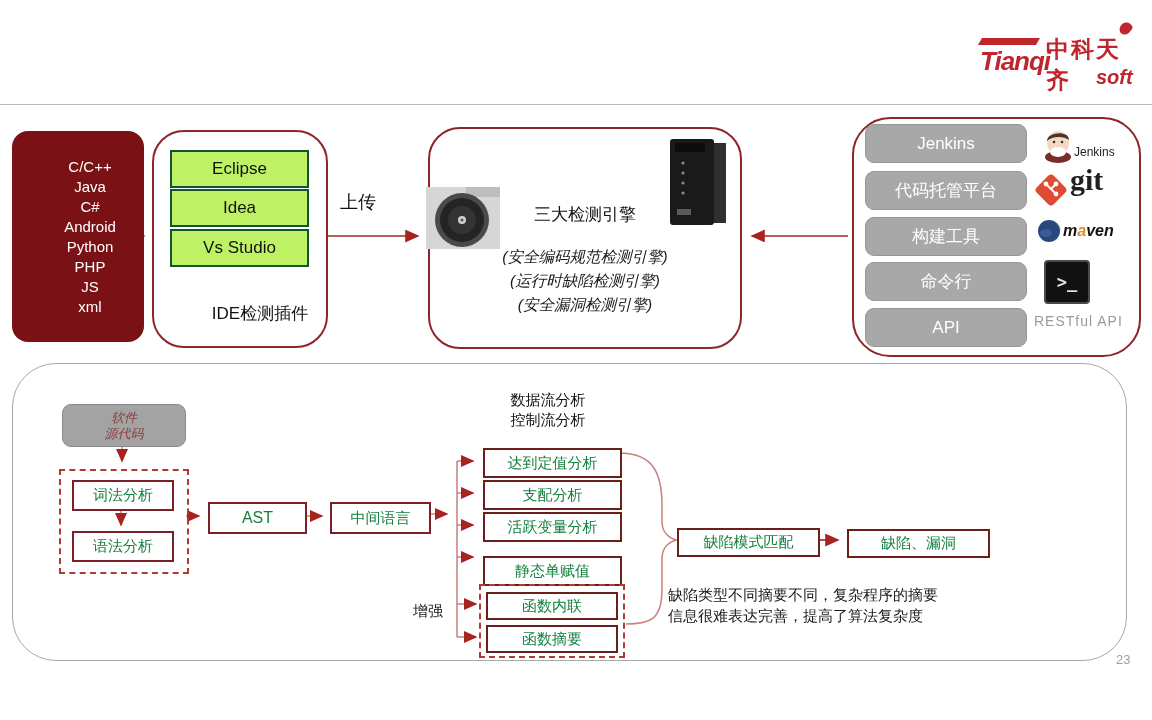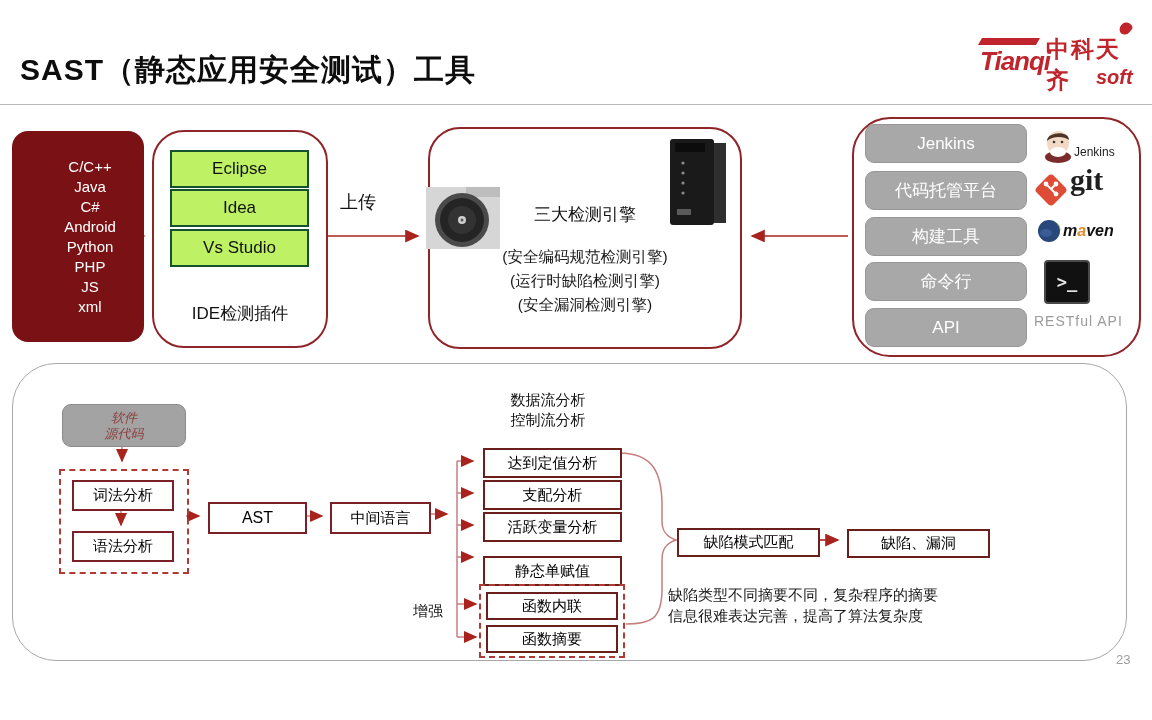--- a/index.html
+++ b/index.html
@@ -20,48 +20,48 @@
   .logo-soft{left:124px;top:44px;font-size:20px;font-weight:bold;font-style:italic;color:#c0242c;}
   .flame{left:148px;top:0px;width:11px;height:13px;background:#c0242c;border-radius:50% 4px 50% 50%;transform:rotate(40deg);}
 
   
   .lang-box{left:12px;top:131px;width:108px;height:211px;background:#7a1215;border-radius:16px;
             color:#fff;font-size:15px;line-height:20px;flex-direction:column;padding-left:24px;}
   .lang-box span{display:block;}
   .group{border:2px solid #8f2429;border-radius:32px;background:#fff;}
   .ide-group{left:152px;top:130px;width:172px;height:214px;}
   .ide-item{left:16px;width:135px;height:34px;border:2px solid #14532d;background:#bef264;font-size:17px;color:#111;}
-  .ide-caption{left:0;top:170px;width:172px;font-size:17px;color:#111;text-align:center;}
+  .ide-caption{left:0;top:170px;width:172px;font-size:17px;color:#111;text-align:center;padding-left:20px;}
   .upload-label{left:340px;top:190px;font-size:18px;color:#111;}
   .server-group{left:428px;top:127px;width:310px;height:218px;border-width:2.5px;}
   .server-title{left:0;top:30px;width:310px;font-size:17px;text-align:center;}
   .server-subtitle{left:0;top:74px;width:310px;font-size:17px;text-align:center;}
   .engines{left:0;top:116px;width:310px;font-size:15.5px;line-height:24px;text-align:center;color:#1a1a1a;}
-  .engines div{display:block;}
+  .engines div{display:block;font-style:italic;}
 
   
   .intg-group{left:852px;top:117px;width:285px;height:236px;border-radius:38px;}
   .intg-btn{left:11px;width:160px;height:37px;background:#a8a8a8;border:1px solid #979797;border-radius:9px;
             color:#fff;font-size:17px;}
   .intg-btn.en{font-size:17px;}
   .jenkins-label{left:220px;top:26px;font-size:12px;color:#222;}
   .git-label{left:216px;top:44px;font-size:30px;font-weight:bold;color:#1f1f1f;font-family:"Liberation Serif",serif;}
   .maven-label{left:209px;top:103px;font-size:16px;font-weight:bold;font-style:italic;color:#111;}
   .maven-label .a{color:#e08c2e;}
   .term-icon{left:190px;top:141px;width:42px;height:40px;background:#111;border:2px solid #4a4a4a;border-radius:4px;
              color:#e4e4e4;font-family:"DejaVu Sans Mono",monospace;font-size:17px;font-weight:bold;}
   .restful-label{left:180px;top:194px;font-size:14px;color:#9b9b9b;letter-spacing:1px;}
 
   
   .panel{left:12px;top:363px;width:1113px;height:296px;border:1.5px solid #a8a8a8;border-radius:44px;background:#fff;}
   .src-box{left:62px;top:404px;width:122px;height:41px;background:#a3a3a3;border:1.5px solid #8a8a8a;border-radius:9px;
            color:#8d3d3d;font-size:13px;line-height:16px;flex-direction:column;font-style:italic;}
   .dash{border:2px dashed #b03a34;background:transparent;}
   .dash1{left:59px;top:469px;width:126px;height:101px;}
-  .sbox{border:2px solid #6b1f1a;background:#fff;font-size:15px;color:#000000;}
+  .sbox{border:2px solid #6b1f1a;background:#fff;font-size:15px;color:#15803d;}
   .lex-box{left:72px;top:480px;width:98px;height:27px;}
   .syn-box{left:72px;top:531px;width:98px;height:27px;}
   .ast-box{left:208px;top:502px;width:95px;height:28px;font-size:16px;}
   .ir-box{left:330px;top:502px;width:97px;height:28px;}
   .flow-header{left:493px;top:390px;width:110px;font-size:15px;line-height:20px;text-align:center;color:#111;}
   .an-box{left:483px;width:135px;height:26px;}
   .dash2{left:479px;top:584px;width:142px;height:70px;}
   .en-box{left:486px;width:128px;height:24px;}
   .enhance-label{left:413px;top:602px;font-size:15px;color:#111;}
   .match-box{left:677px;top:528px;width:139px;height:25px;border-width:2.5px;}
@@ -69,21 +69,20 @@
   .note{left:668px;top:584px;width:300px;font-size:15px;line-height:21px;color:#1a1a1a;}
   .page-num{left:1116px;top:652px;font-size:13px;color:#9e9e9e;}
 
   svg.overlay{position:absolute;left:0;top:0;pointer-events:none;}
 </style>
 </head>
 <body>
 
 <div class="slide">
 
-  <div class="abs title">SAST（静态应用安全测试）工具</div>
   <div class="abs title-rule"></div>
 
   <div class="abs logo">
     <div class="abs logo-bar"></div>
     <div class="abs logo-brand">Tianqi</div>
     <div class="abs logo-cn">中科天齐</div>
     <div class="abs logo-soft">soft</div>
     <div class="abs flame"></div>
   </div>
 

